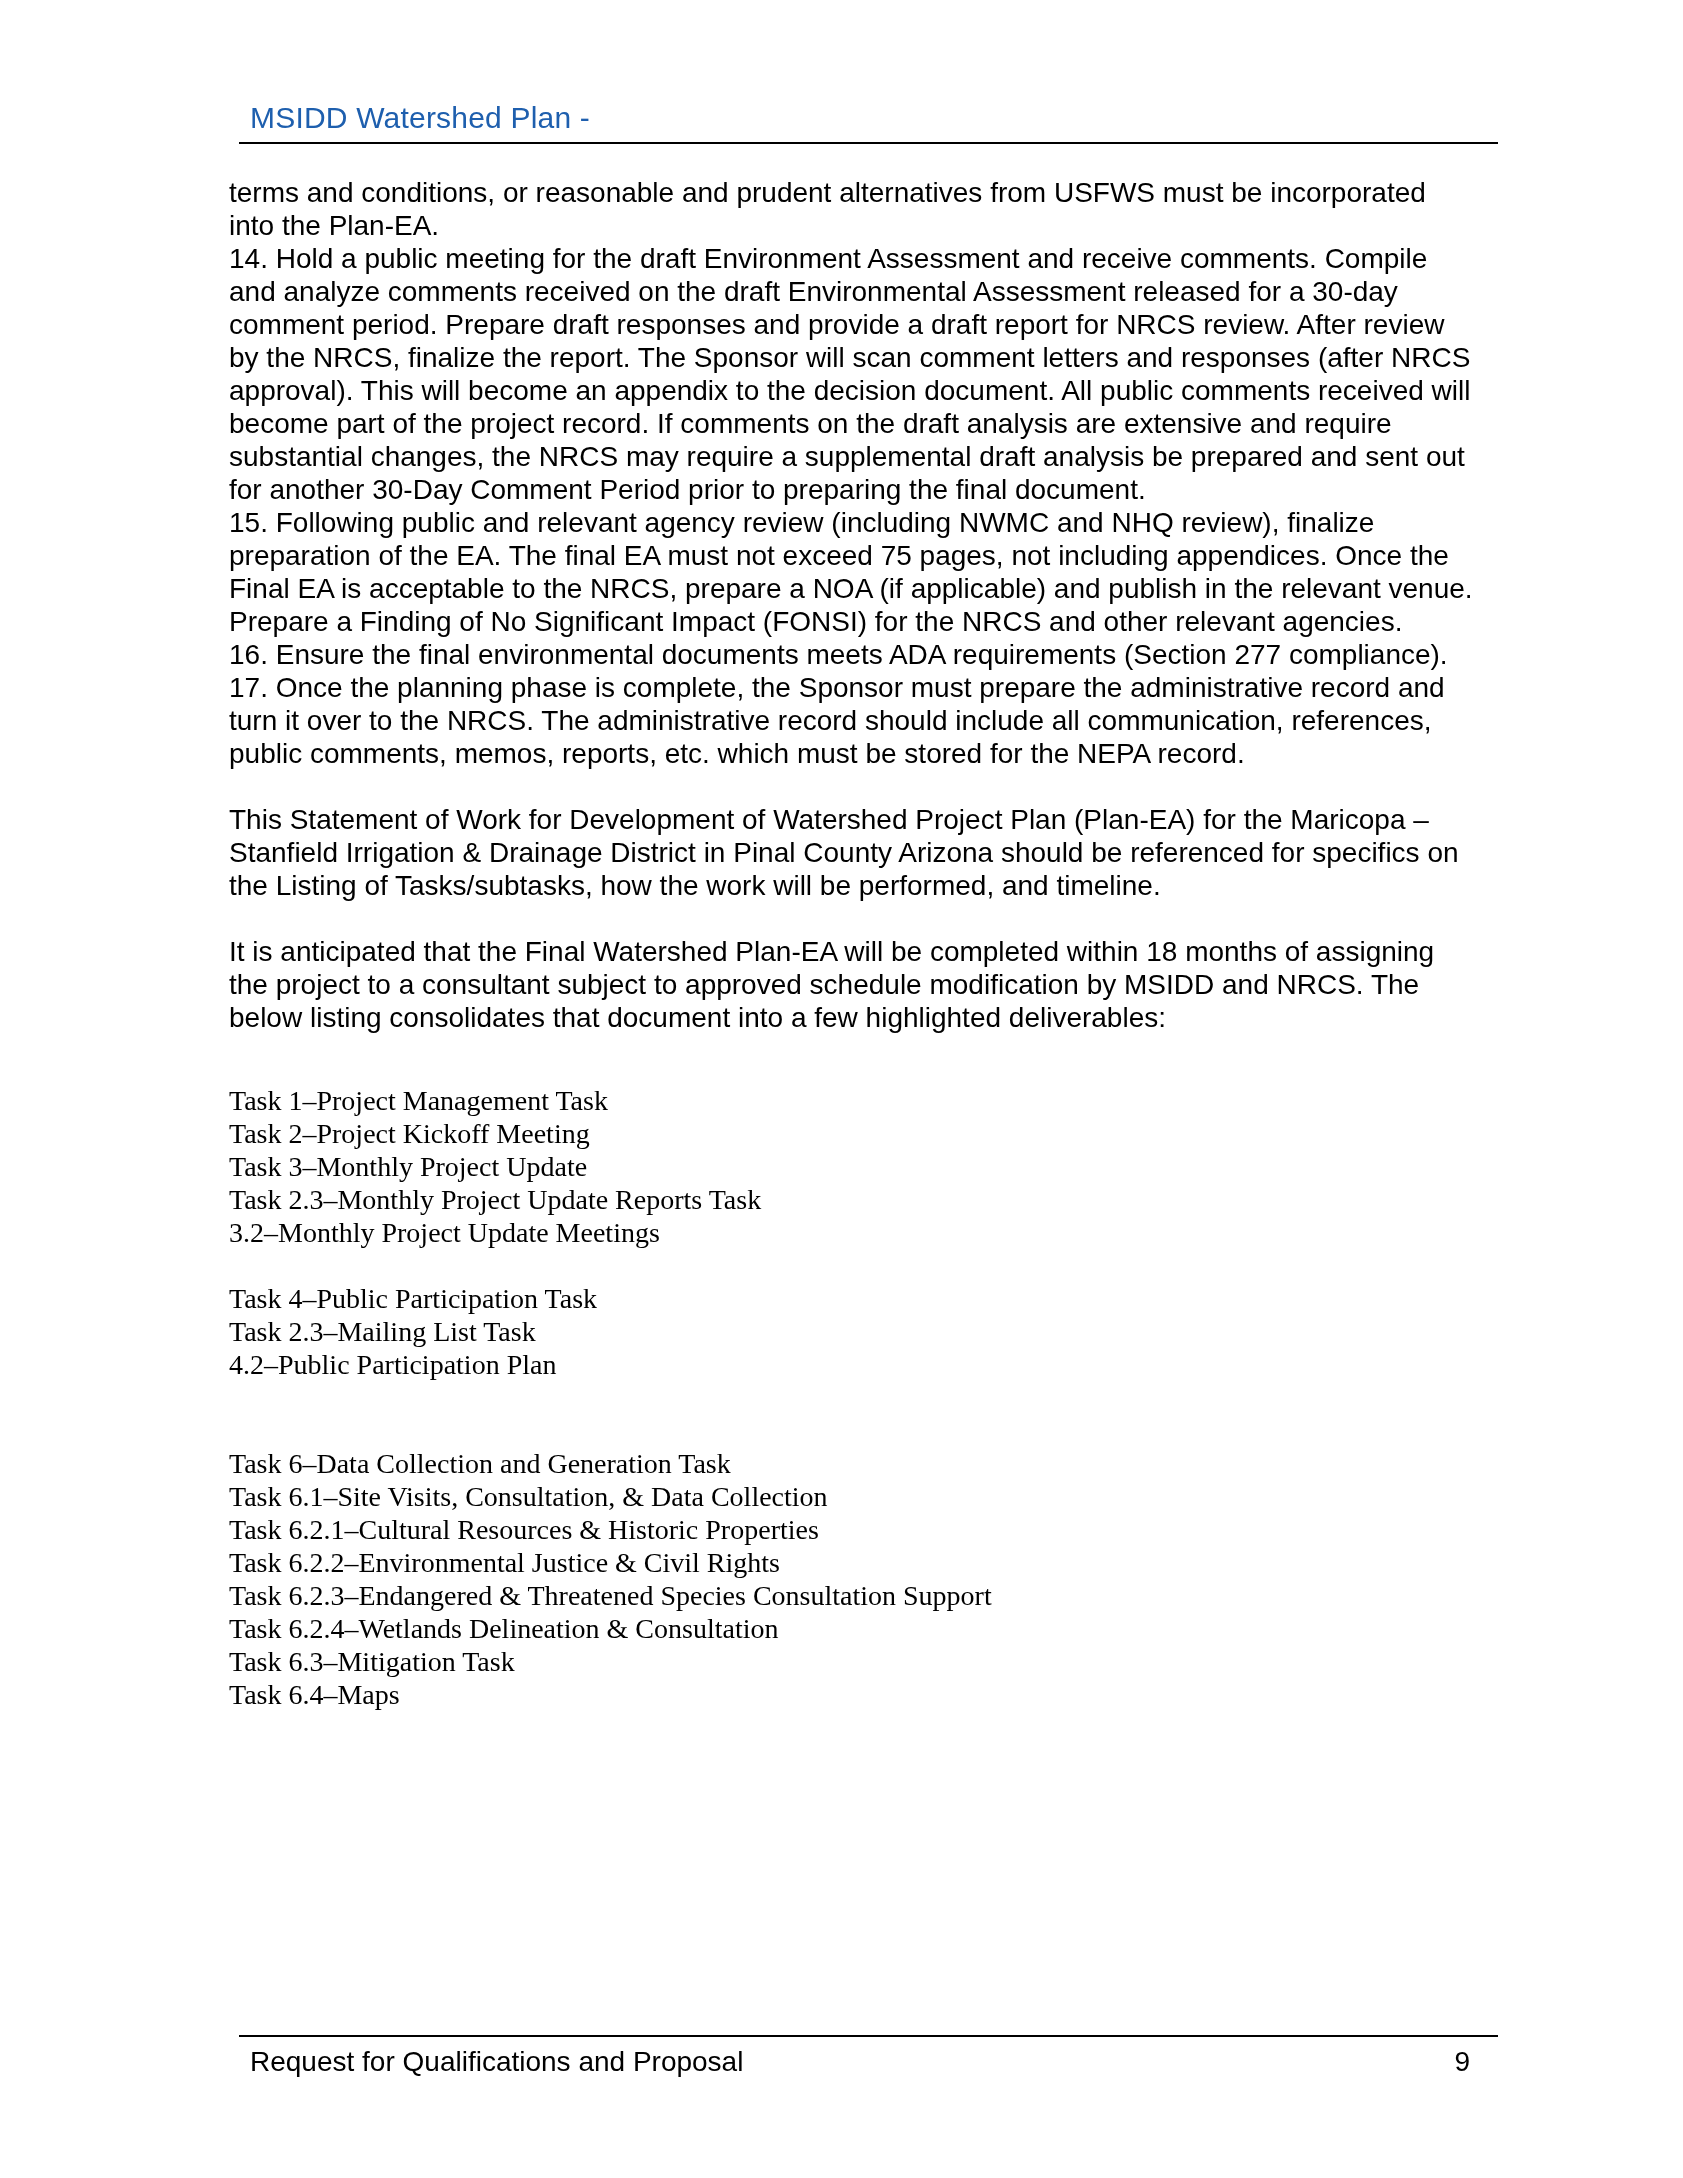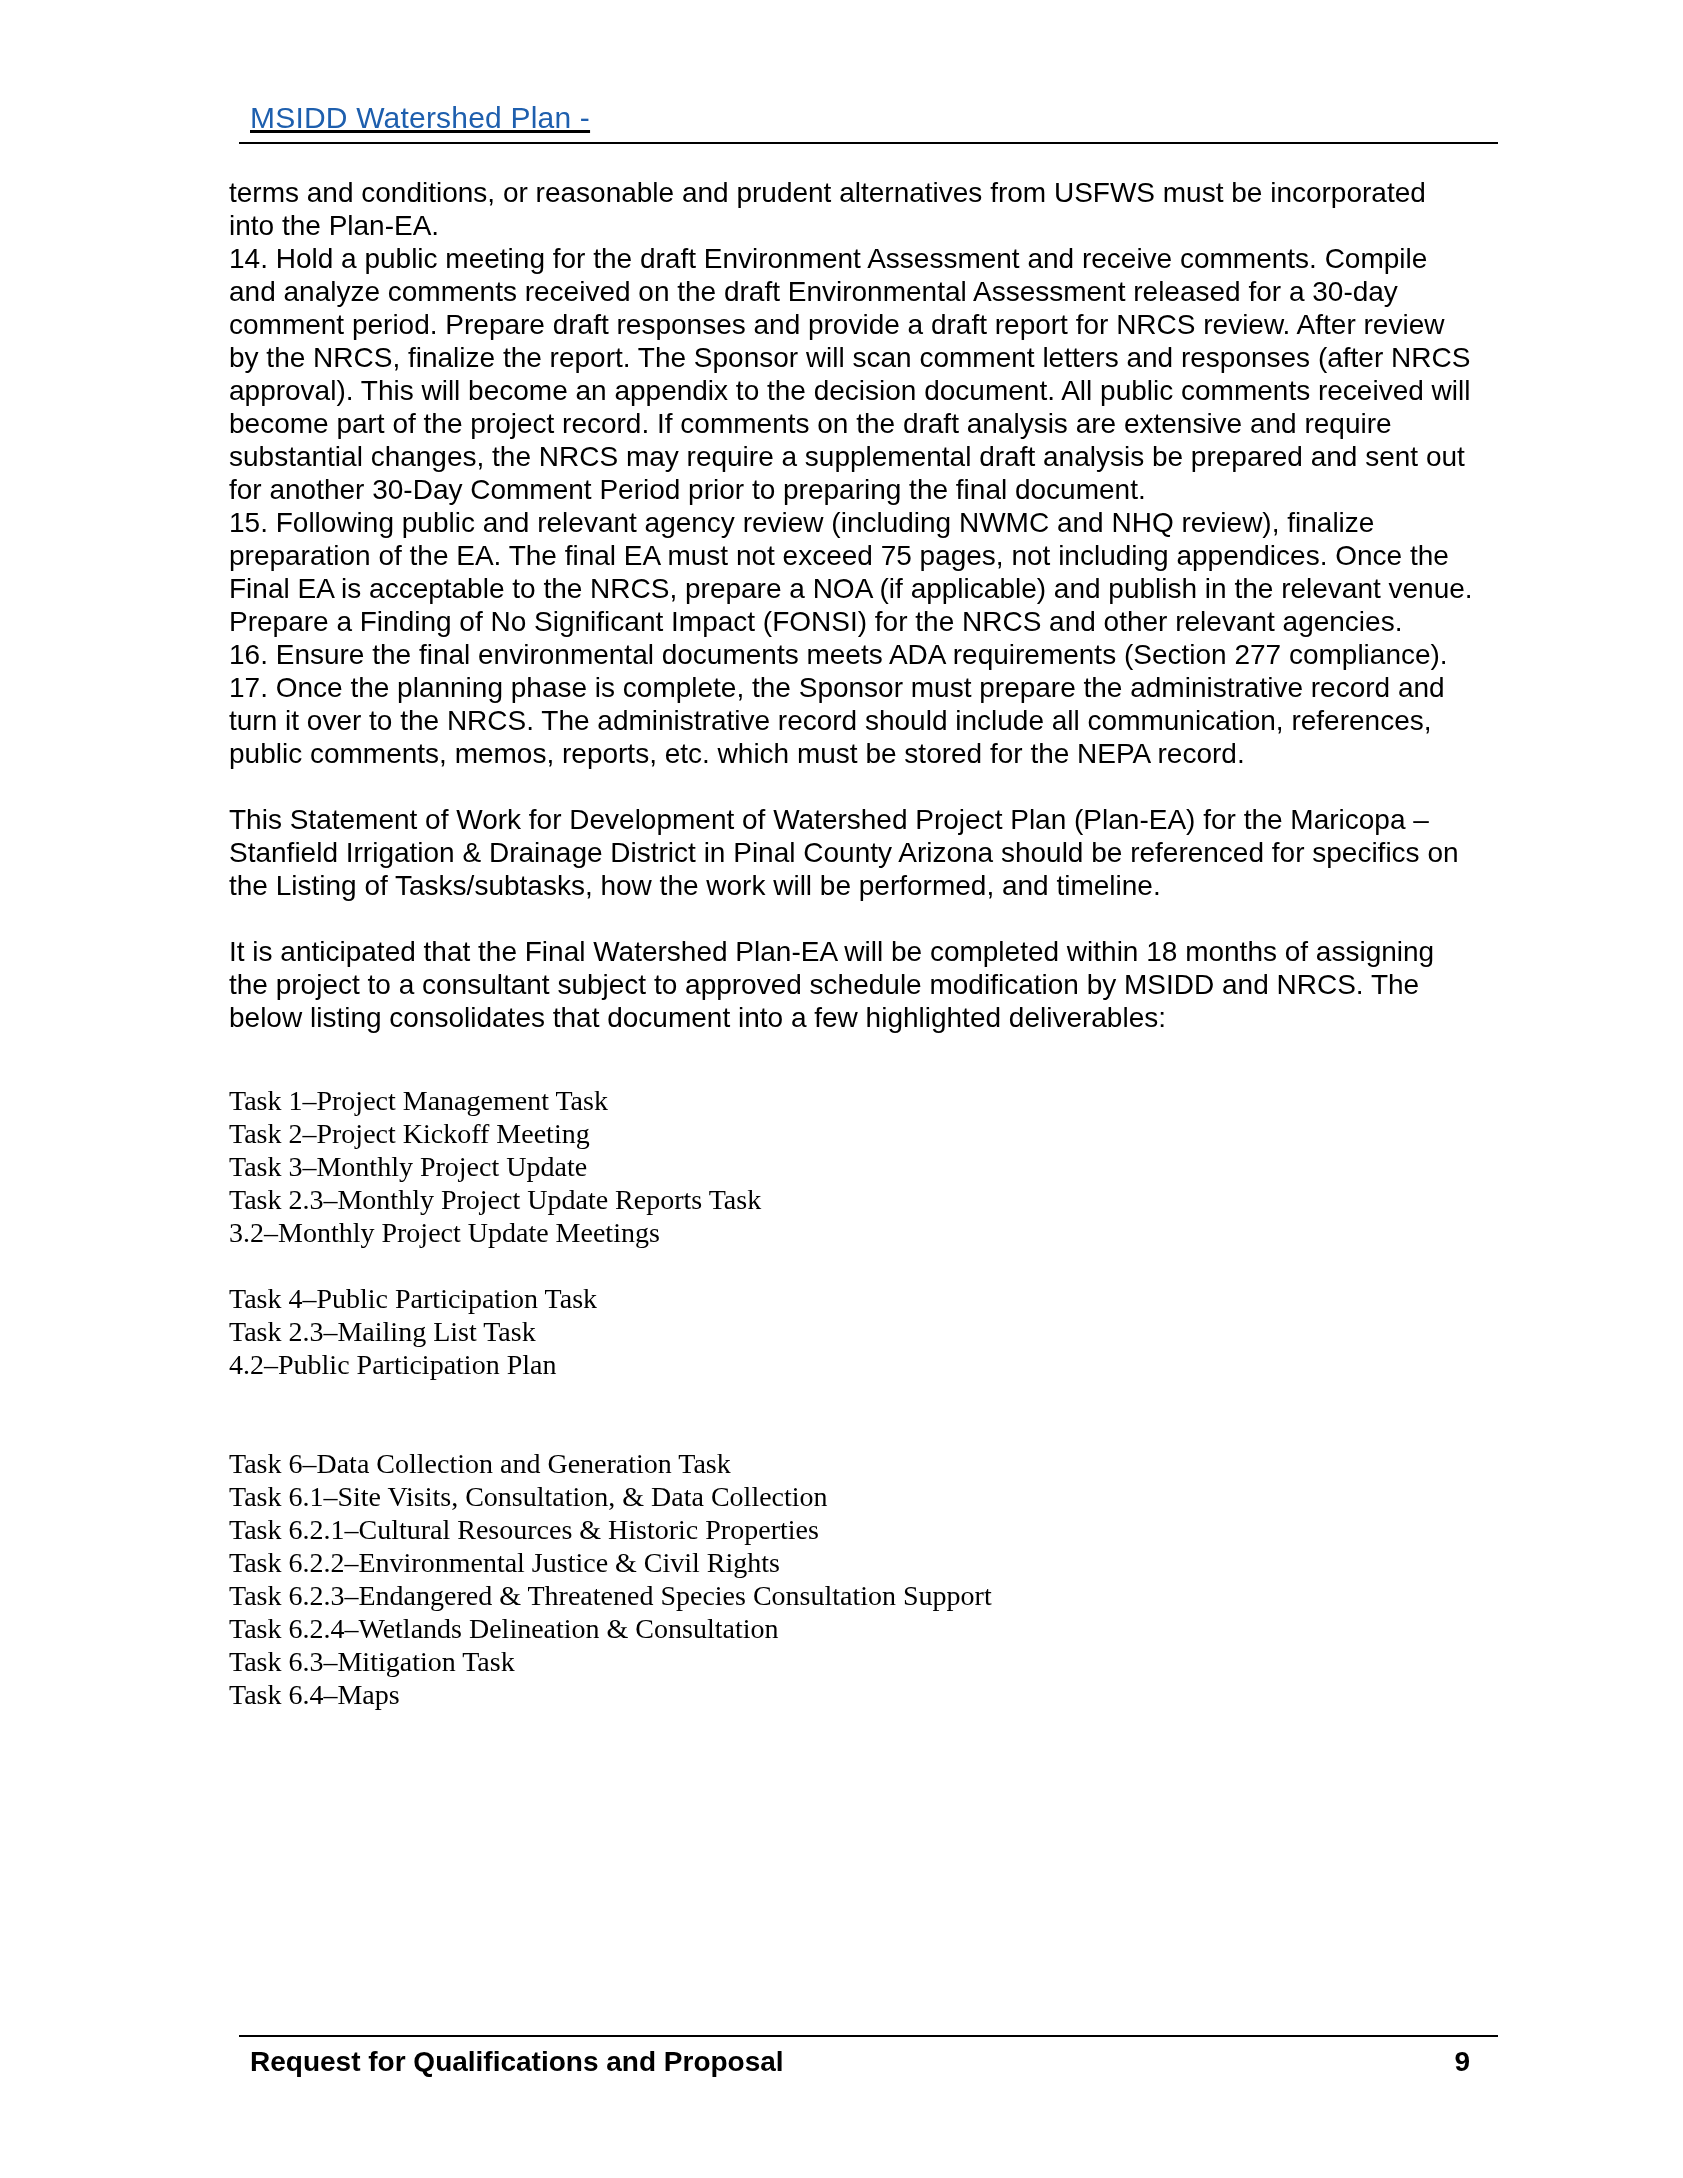--- a/index.html
+++ b/index.html
@@ -8,21 +8,21 @@
     position: relative;
     width: 1683px;
     height: 2178px;
     background: #ffffff;
     font-family: "Liberation Sans", sans-serif;
     color: #000000;
     overflow: hidden;
   }
 
   
-  .header { position: absolute; top: 101px; left: 239px; width: 1259px; text-decoration: underline; }
+  .header { position: absolute; top: 101px; left: 239px; width: 1259px; }
   .header-title {
     color: #1e5fae;
     font-size: 30px;
     line-height: 34px;
     padding-left: 11px;
     letter-spacing: 0.2px;
   }
   .header-rule { border-bottom: 2px solid #000000; margin-top: 7px; }
 
   
@@ -35,21 +35,21 @@
     line-height: 33px;
     text-align: left;
   }
   .para { margin: 0; }
   .spacer { height: 33px; }
   .spacer-lg { height: 50px; }
   .task-group { margin: 0; }
   .task-line { white-space: nowrap; font-family: Liberation Serif, serif; }
 
   
-  .footer { position: absolute; top: 2035px; left: 239px; width: 1259px; font-weight: bold; }
+  .footer { position: absolute; top: 2035px; left: 239px; width: 1259px; }
   .footer-rule { border-top: 2px solid #000000; }
   .footer-row {
     display: flex;
     justify-content: space-between;
     font-size: 28px;
     line-height: 34px;
     padding: 8px 28px 0 11px;
   }
 </style>
 </head>

